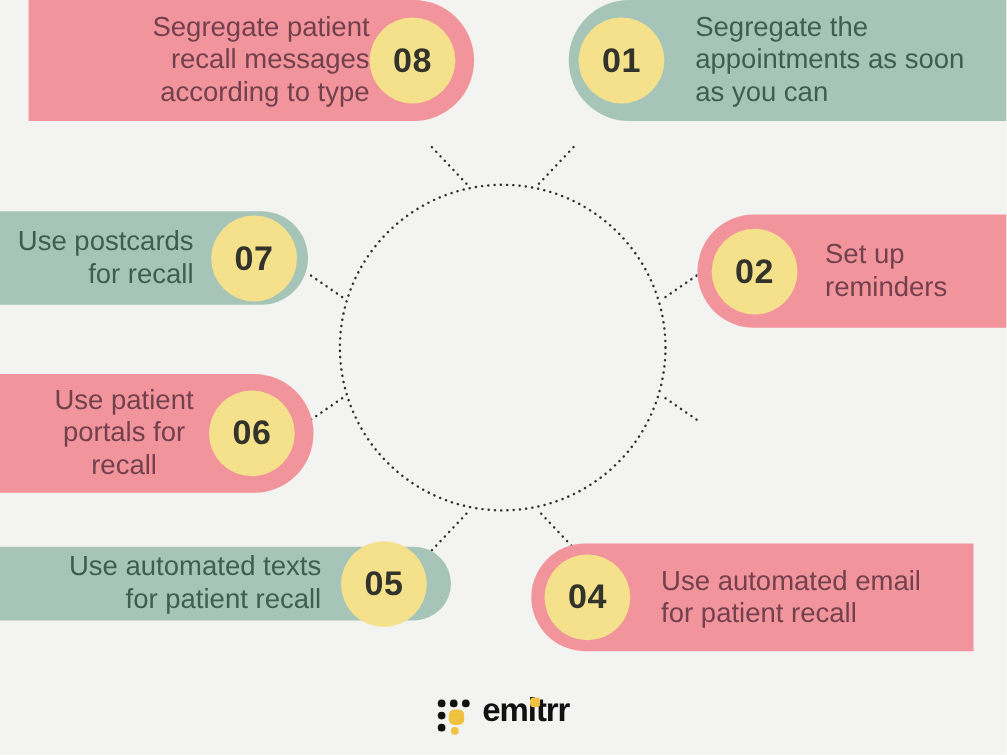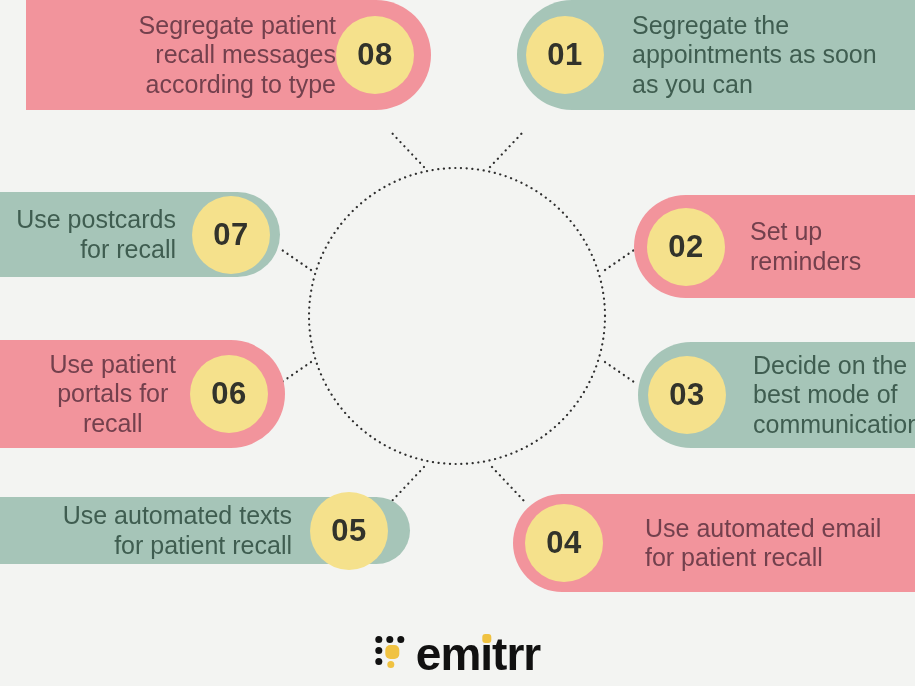--- a/index.html
+++ b/index.html
@@ -27,38 +27,38 @@
   .txt.r{text-align:right;}
   .txt.c{text-align:center;}
 
   .p8{left:0;top:38;width:405px;height:110px;padding:0 17px 0 28px;margin-left:26px;}
   .p1{left:517px;top:40;width:398px;height:110px;padding-left:9px;gap:28px;}
   .p7{left:0;top:192px;width:280px;height:85px;padding-right:10px;gap:16px;}
   .p2{left:634px;top:195px;width:281px;height:103px;padding-left:13px;gap:25px;}
   .p6{left:0;top:340px;width:285px;height:108px;padding-right:17px;gap:14px;padding-left:32px;}
   .p3{left:638px;top:342px;width:277px;height:106px;padding-left:10px;gap:27px;}
   .p5{left:0;top:497px;width:410px;height:67px;padding-right:22px;gap:18px;}
-  .p4{left:513px;top:494px;width:402px;height:98px;padding-left:12px;gap:42px;}
+  .p4{left:483px;top:494px;width:402px;height:98px;padding-left:12px;gap:28px;}
 
   
   .center-circle{position:absolute;left:328px;top:188px;width:256px;height:256px;border-radius:50%;
      background:var(--peach);display:flex;align-items:center;justify-content:center;}
   .center-title{font-size:31px;font-weight:700;color:var(--center-text);text-align:center;
      line-height:1.25;white-space:pre-line;letter-spacing:0.2px;}
 
   
   .logo{position:absolute;left:50%;top:631px;transform:translateX(-50%);
         display:flex;align-items:flex-start;gap:9px;}
   .logo-icon{position:relative;width:32px;height:34px;margin-top:5px;}
   .logo-icon i{position:absolute;display:block;background:var(--logo-black);width:7px;height:7px;border-radius:50%;}
   .logo-icon .d1{left:0;top:0;} .logo-icon .d2{left:11px;top:0;} .logo-icon .d3{left:22px;top:0;}
   .logo-icon .d4{left:0;top:11px;} .logo-icon .d5{left:0;top:22px;}
   .logo-icon .y-big{position:absolute;left:10px;top:9px;width:14px;height:14px;border-radius:5px;background:var(--logo-yellow);}
   .logo-icon .y-small{position:absolute;left:12px;top:25px;width:7px;height:7px;border-radius:50%;background:var(--logo-yellow);}
-  .logo-text{font-size:46px;font-weight:700;color:var(--logo-black);letter-spacing:-1px;line-height:1;}
+  .logo-text{font-size:30px;font-weight:700;color:var(--logo-black);letter-spacing:-1px;line-height:1;}
   .logo-text span{display:inline-block;}
   .logo-i{position:relative;}
   .logo-i::after{content:"";position:absolute;left:2px;top:3px;width:9px;height:9px;border-radius:3px;background:var(--logo-yellow);}
 </style>
 </head>
 <body>
 
 <div id="canvas">
 
   <svg id="connectors" viewBox="0 0 915 686" xmlns="http://www.w3.org/2000/svg">
@@ -111,28 +111,20 @@
 
   <div class="pill left pink p6">
     <div class="txt c">Use patient
 portals for
 recall</div>
     <div class="num">
       <span>06</span>
     </div>
   </div>
 
-  <div class="pill right teal p3">
-    <div class="num">
-      <span>03</span>
-    </div>
-    <div class="txt">Decide on the
-best mode of
-communication</div>
-  </div>
 
   <div class="pill left teal p5">
     <div class="txt r">Use automated texts
 for patient recall</div>
     <div class="num">
       <span>05</span>
     </div>
   </div>
 
   <div class="pill right pink p4">

